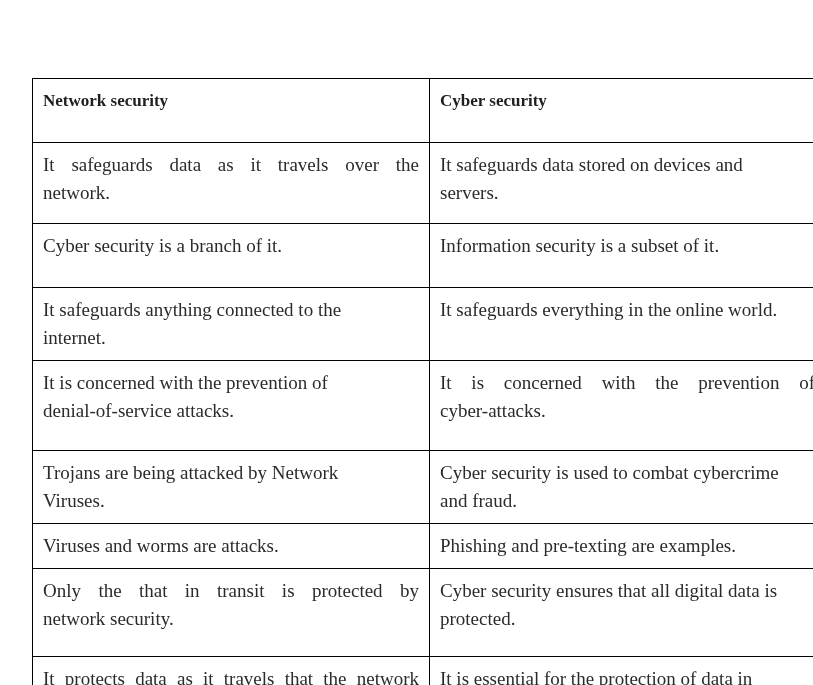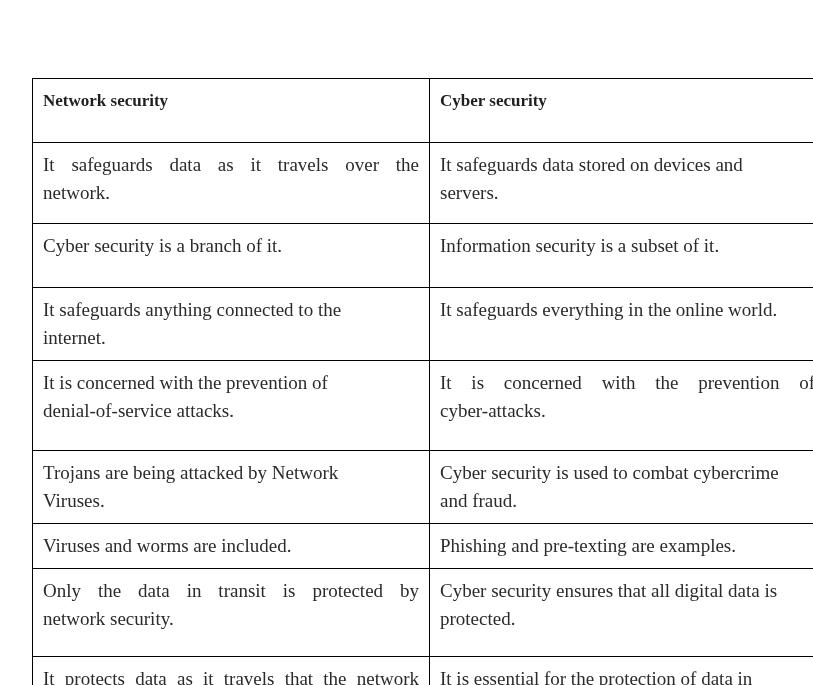--- a/index.html
+++ b/index.html
@@ -111,29 +111,29 @@
             <div class="line">Trojans are being attacked by Network</div>
             <div class="line">Viruses.</div>
           </td>
       <td class="cell">
             <div class="line">Cyber security is used to combat cybercrime</div>
             <div class="line">and fraud.</div>
           </td>
     </tr>
     <tr class="r6">
       <td class="cell">
-            <div class="line">Viruses and worms are included.</div>
+            <div class="line">Viruses and worms are attacks.</div>
           </td>
       <td class="cell">
             <div class="line">Phishing and pre-texting are examples.</div>
           </td>
     </tr>
     <tr class="r7">
       <td class="cell justify">
-            <div class="line">Only the data in transit is protected by</div>
+            <div class="line">Only the that in transit is protected by</div>
             <div class="line">network security.</div>
           </td>
       <td class="cell">
             <div class="line">Cyber security ensures that all digital data is</div>
             <div class="line">protected.</div>
           </td>
     </tr>
     <tr class="r8">
       <td class="cell justify">
             <div class="line">It protects data as it travels that the network</div>

